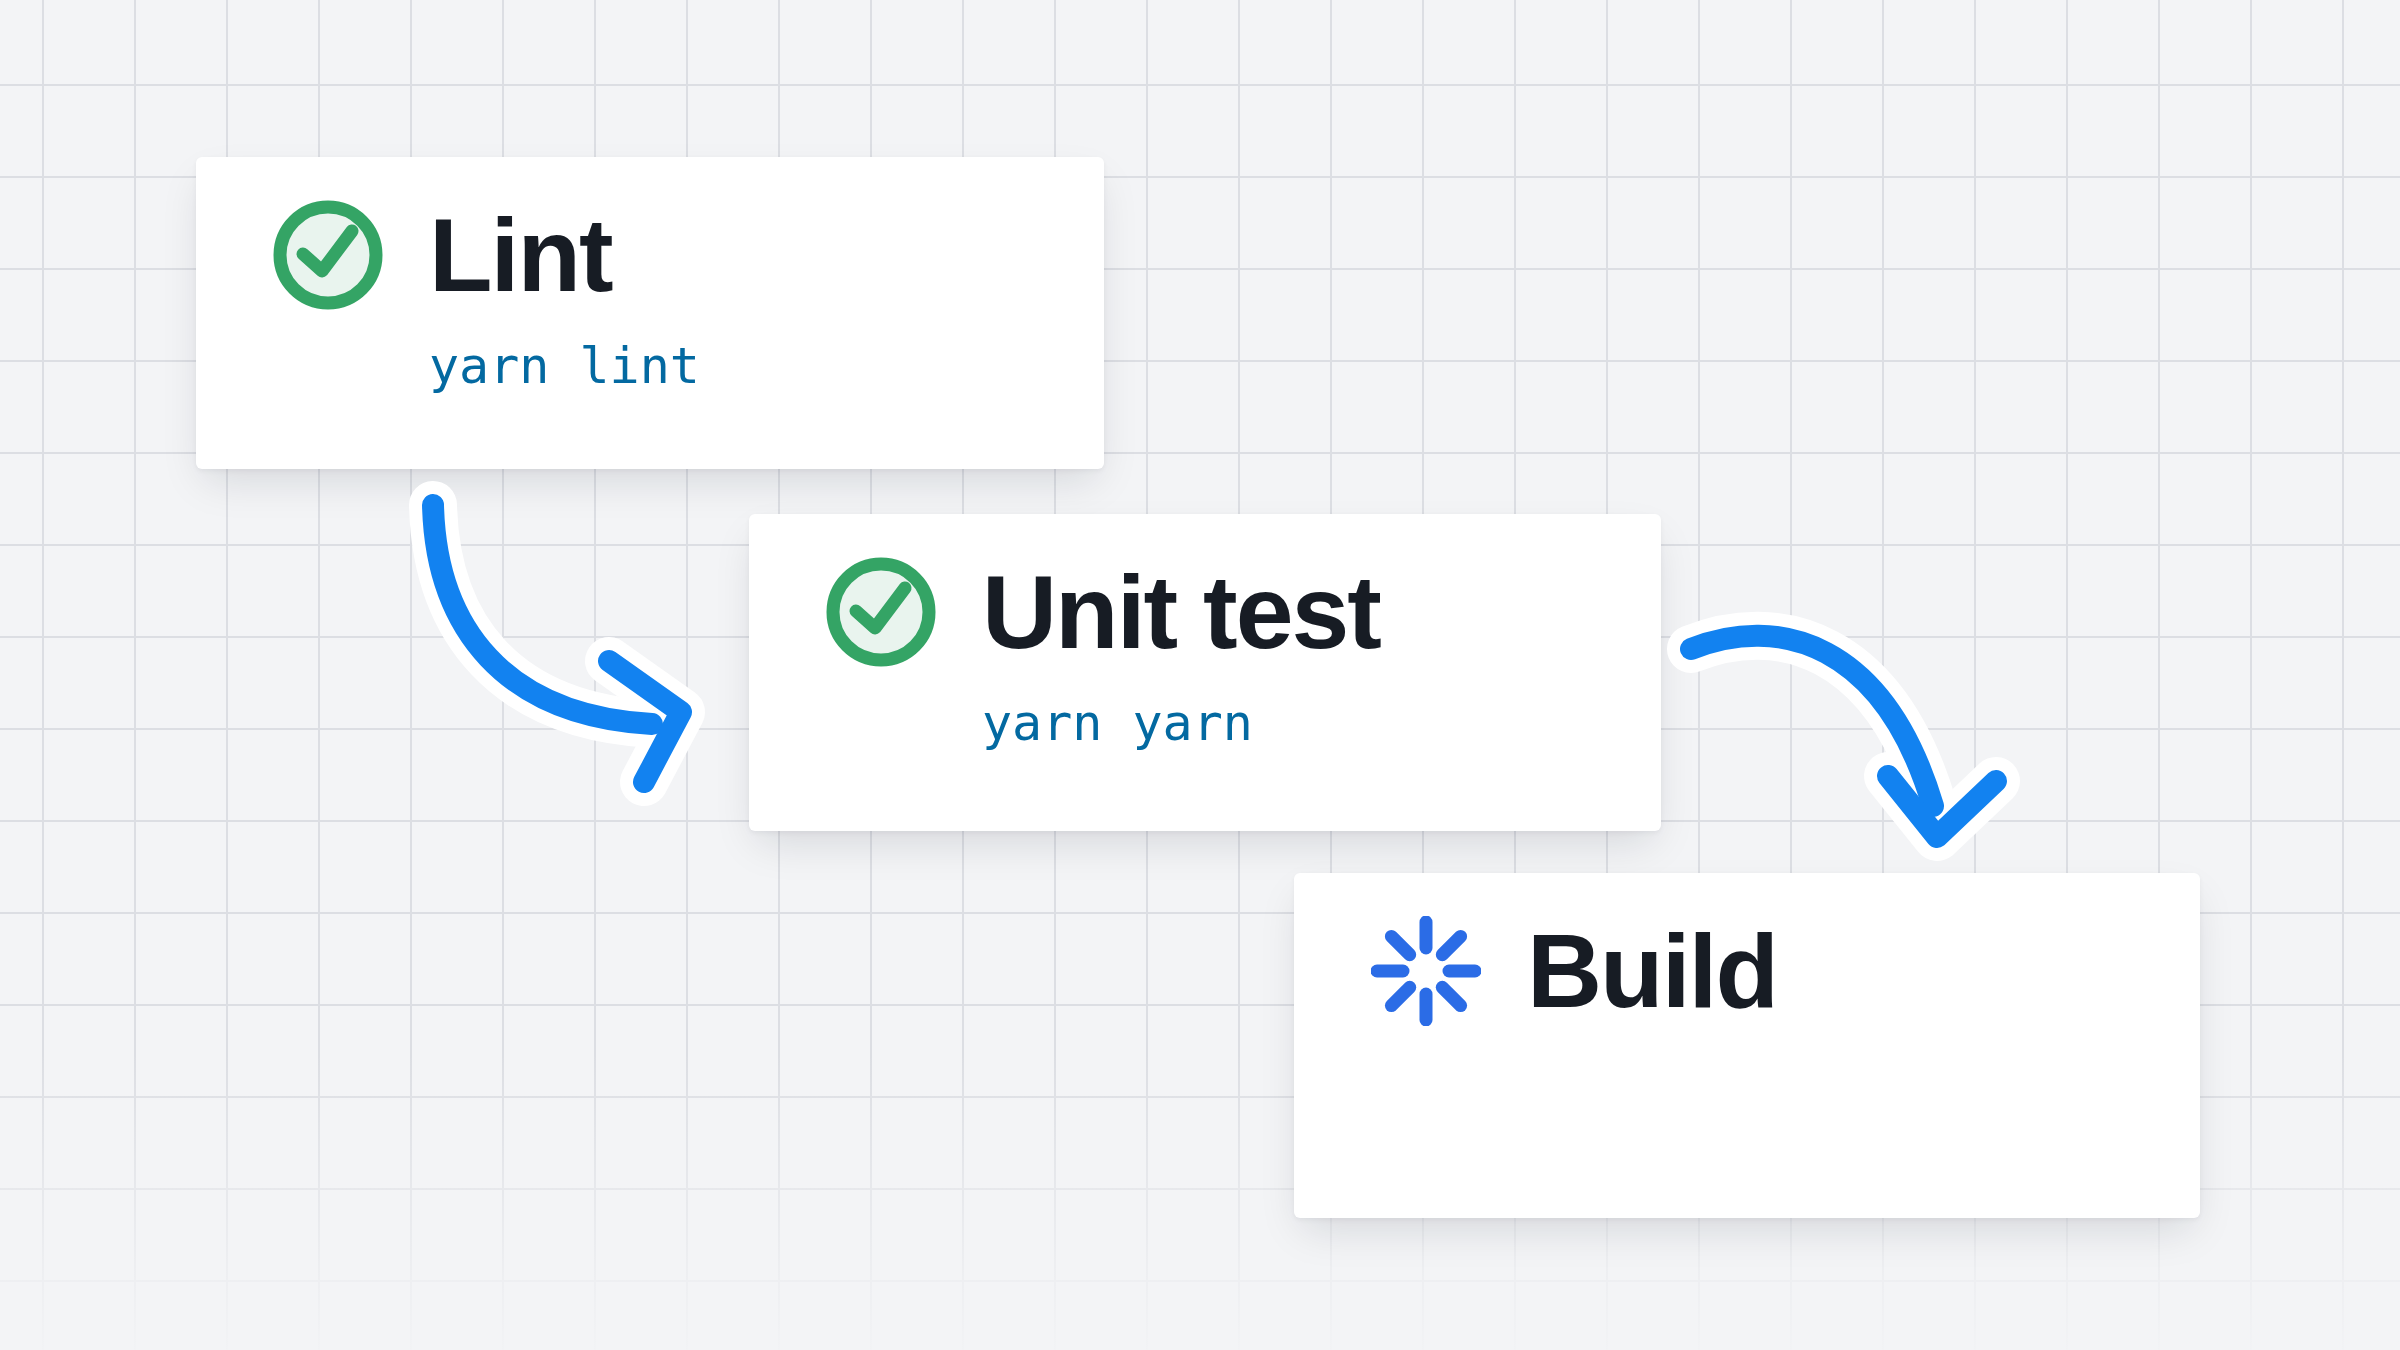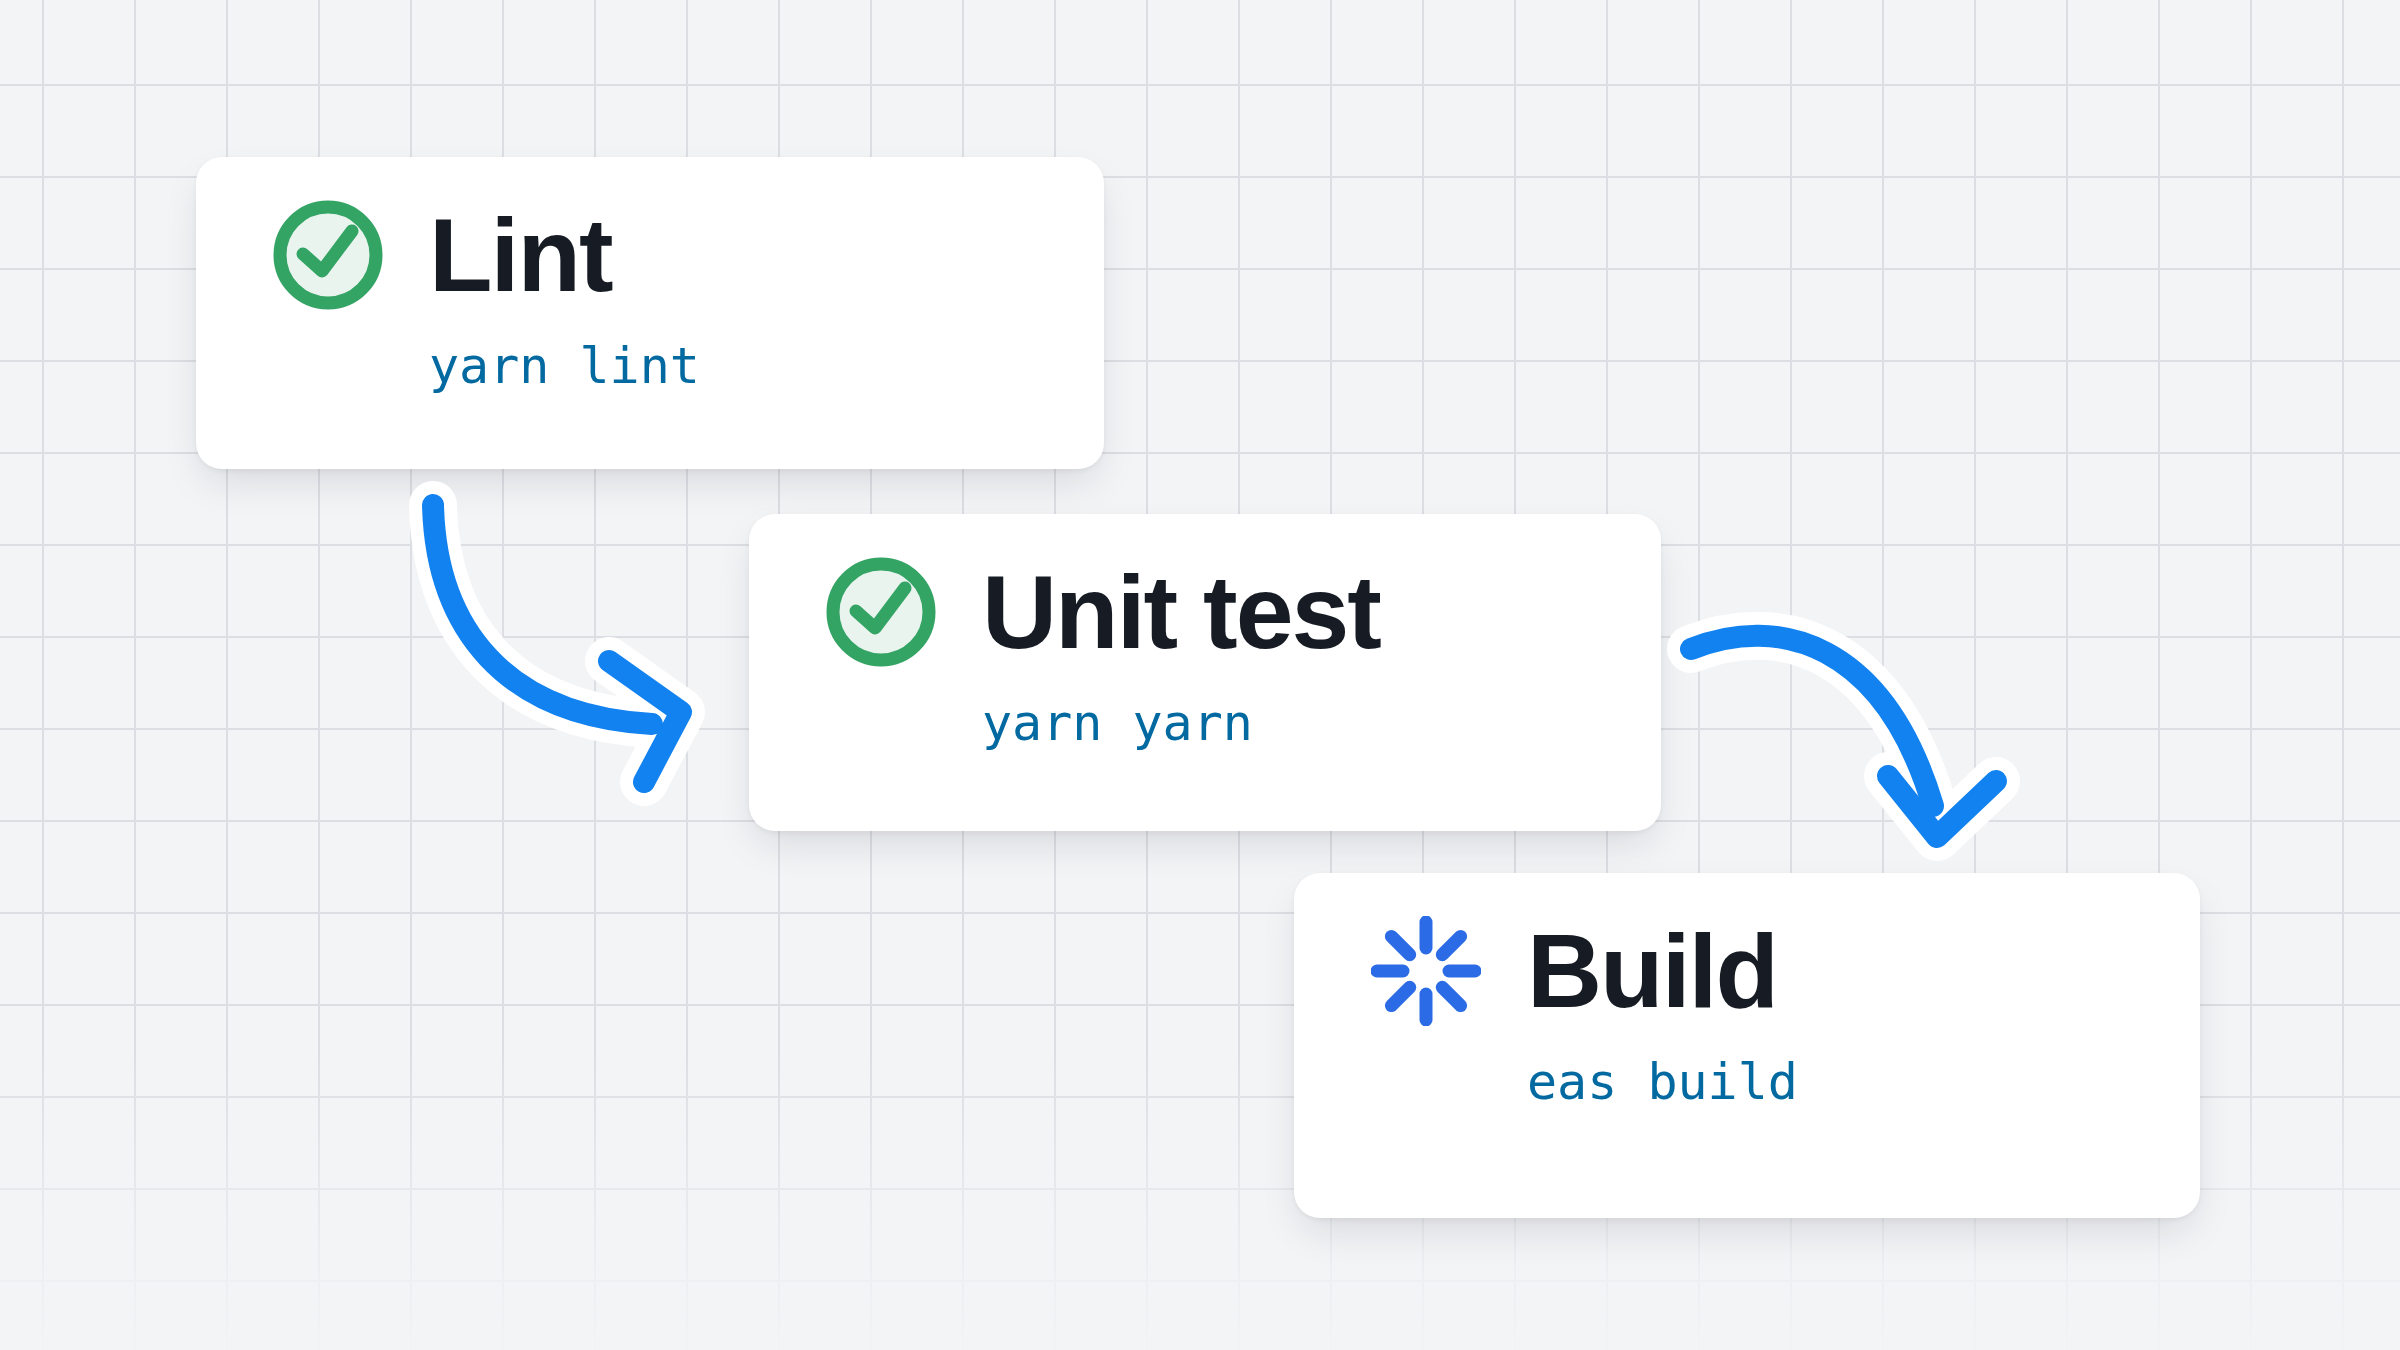--- a/index.html
+++ b/index.html
@@ -34,21 +34,21 @@
       rgba(243,244,246,0) 78%,
       rgba(243,244,246,0.75) 94%,
       rgba(243,244,246,0.95) 100%
     );
     z-index: 1;
   }
 
   .card {
     position: absolute;
     background: #ffffff;
-    border-radius: 26px;
+    border-radius: 6px;
     box-shadow:
       0 2px 5px rgba(16, 24, 40, 0.05),
       0 18px 40px -8px rgba(16, 24, 40, 0.13);
     z-index: 2;
   }
 
   .card-inner {
     padding: 43px 40px 0 77px;
   }
 
@@ -138,21 +138,20 @@
             <line x1="78" y1="55" x2="104" y2="55"></line>
             <line x1="71.3" y1="71.3" x2="89.6" y2="89.6"></line>
             <line x1="55" y1="78" x2="55" y2="104"></line>
             <line x1="38.7" y1="71.3" x2="20.4" y2="89.6"></line>
             <line x1="32" y1="55" x2="6" y2="55"></line>
             <line x1="38.7" y1="38.7" x2="20.4" y2="20.4"></line>
           </g>
         </svg>
         <div class="card-title">Build</div>
       </div>
-      <div class="card-command">eas build</div>
     </div>
   </div>
 
   <svg class="arrow-layer" viewBox="0 0 2400 1350">
 
     <g fill="none" stroke="#ffffff" stroke-width="48" stroke-linecap="round" stroke-linejoin="round">
       <path d="M 433 505 C 436 628, 505 716, 652 724"></path>
       <path d="M 609 661 L 681 712 L 644 782"></path>
       <path d="M 1691 649 C 1778 614, 1884 642, 1933 806"></path>
       <path d="M 1888 776 L 1937 837 L 1996 781"></path>

